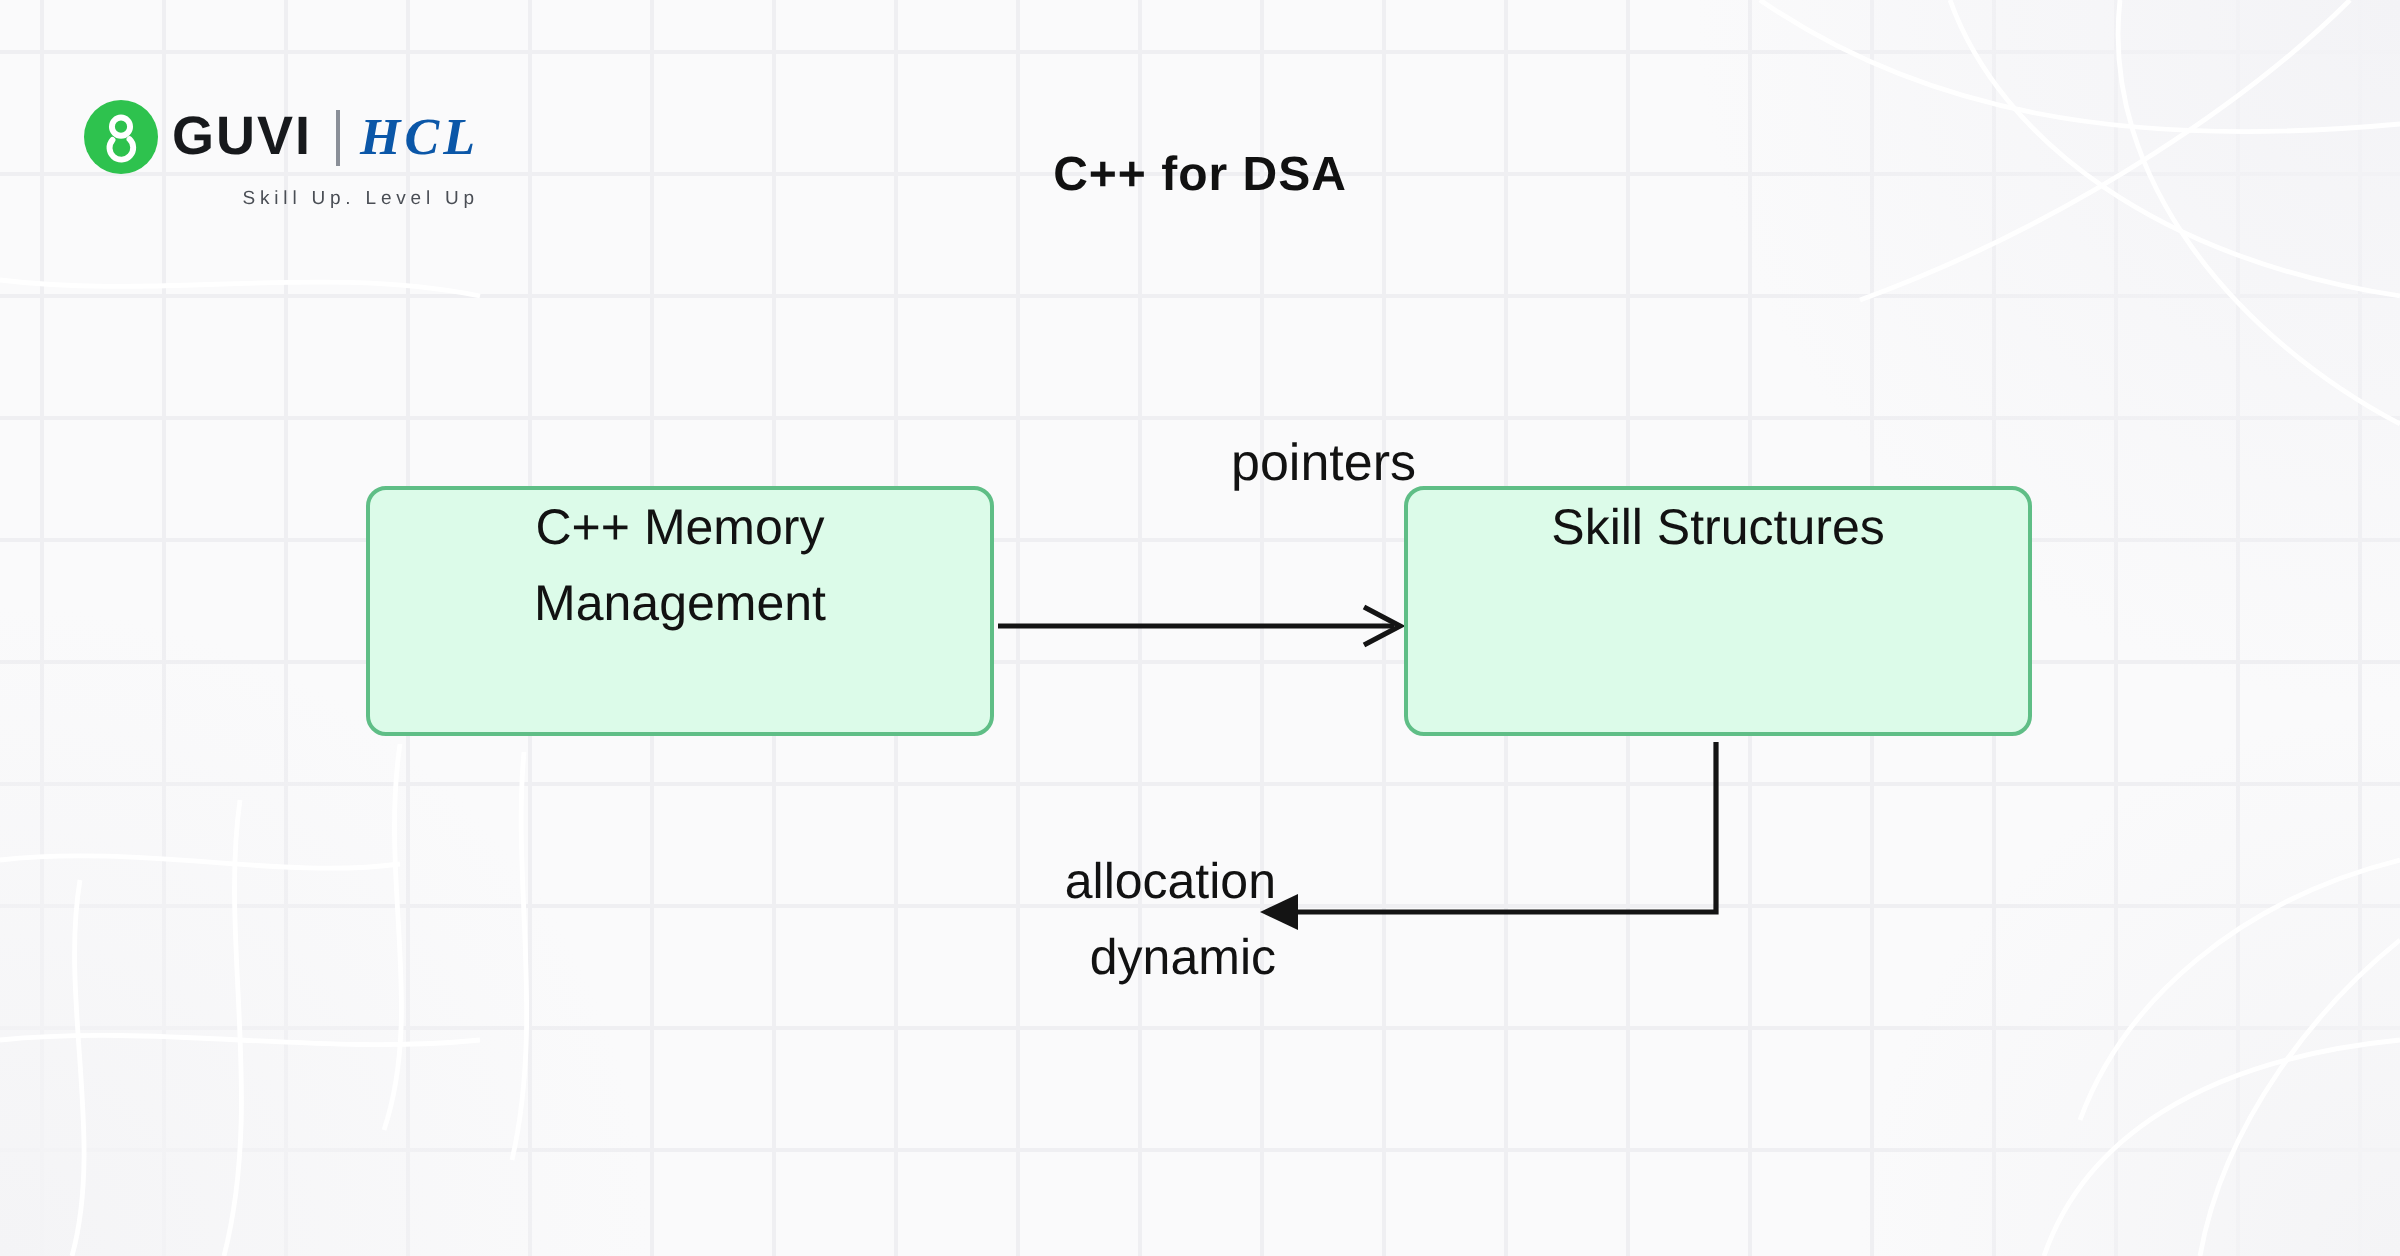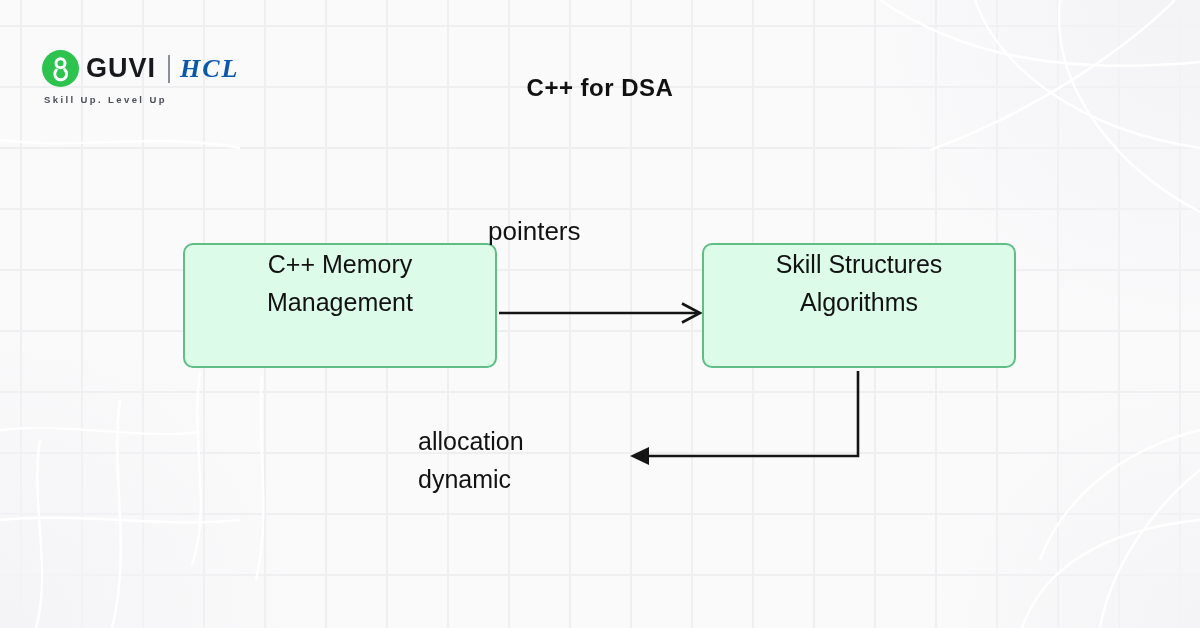--- a/index.html
+++ b/index.html
@@ -51,22 +51,23 @@
   .logo-divider{
     width:2px;height:28px;background:#8a8f98;
     margin:0 10px 0 12px;
   }
   .hcl-text{
     font-size:26px;font-weight:800;font-style:italic;
     color:var(--hcl-blue);letter-spacing:2px;font-family:Liberation Serif, serif;
   }
   .tagline{
     margin-top:7px;padding-left:2px;
-    font-size:9.5px;font-weight:700;letter-spacing:2.4px;
+    font-size:9.5px;font-weight:400;letter-spacing:2.4px;
     color:var(--tagline-gray);
+    text-align:right;
   }
 
   
   .title{
     position:absolute;left:0;right:0;top:74px;
     text-align:center;
     font-size:24px;font-weight:700;color:#111;
     letter-spacing:0.5px;
   }
 
@@ -84,21 +85,21 @@
     border:2px solid var(--node-border);
     border-radius:10px;
     display:flex;flex-direction:column;justify-content:flex-start;align-items:center;
     font-size:25px;line-height:38px;font-weight:500;color:#121212;
     text-align:center;
   }
   .node-left{left:183px;}
   .node-right{left:702px;}
 
   .edge-label{
-    position:absolute;text-align:left;
+    position:absolute;text-align:right;
     font-size:26px;font-weight:500;color:#121212;line-height:38px;
   }
   .edge-label-pointers{left:488px;top:212px;width:220px;}
   .edge-label-dynamic{left:418px;top:422px;width:220px;font-size:25px;}
 </style>
 </head>
 <body>
 
 <div class="canvas">
 
@@ -149,21 +150,20 @@
       <path class="fillhead" d="M630,456 L649,447 L649,465 Z"></path>
     </g>
   </svg>
 
   <div class="node node-left">
     <div>C++ Memory</div>
     <div>Management</div>
   </div>
   <div class="node node-right">
     <div>Skill Structures</div>
-    <div>Algorithms</div>
   </div>
 
   <div class="edge-label edge-label-pointers">pointers</div>
   <div class="edge-label edge-label-dynamic">
     <div>allocation</div>
     <div>dynamic</div>
   </div>
 
 </div>
 

